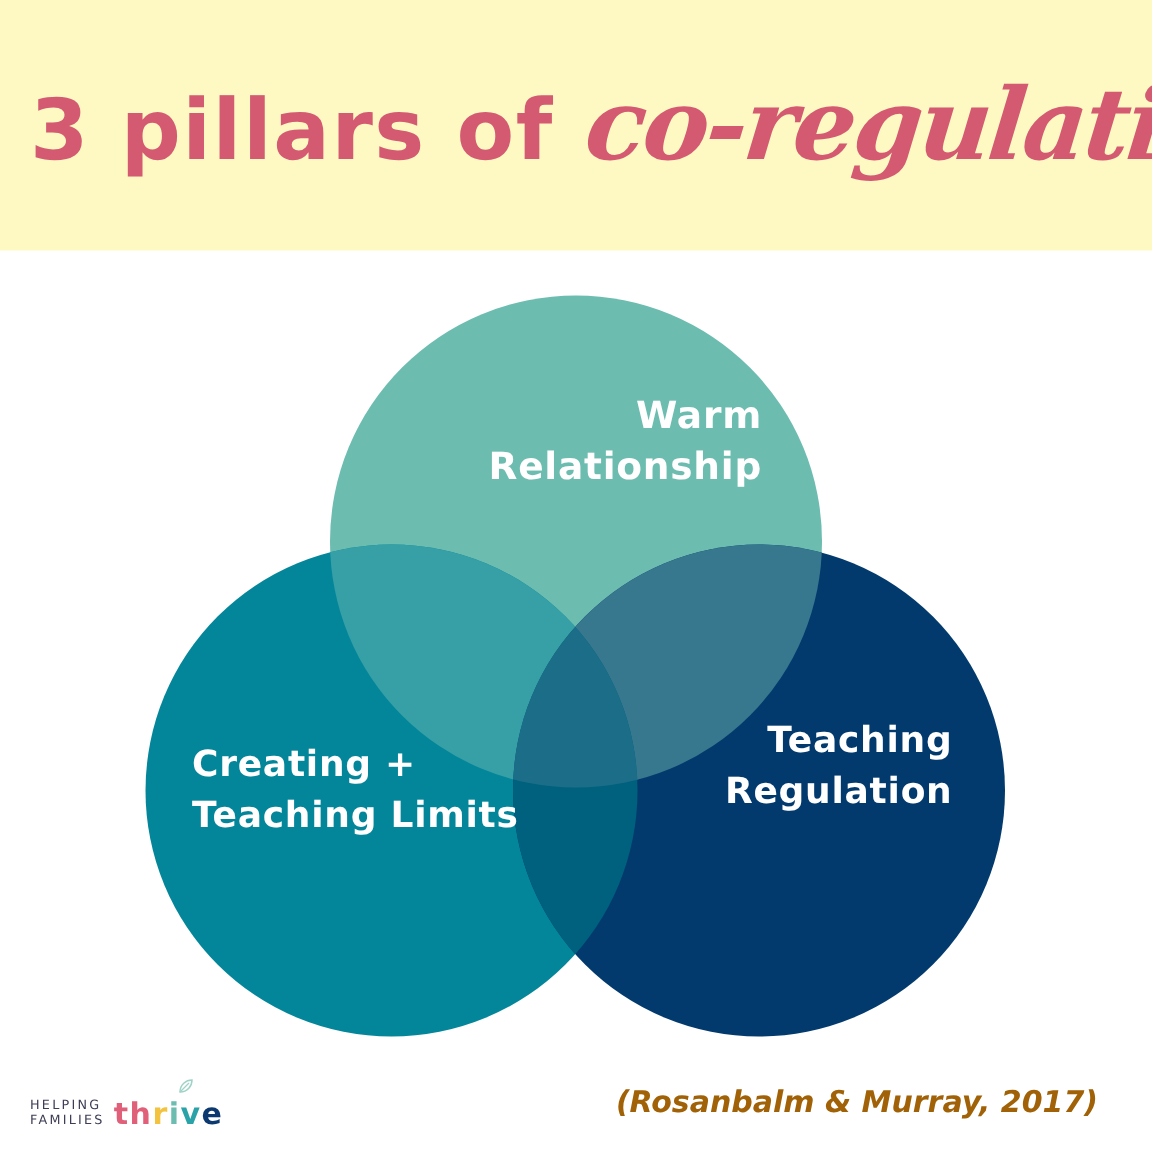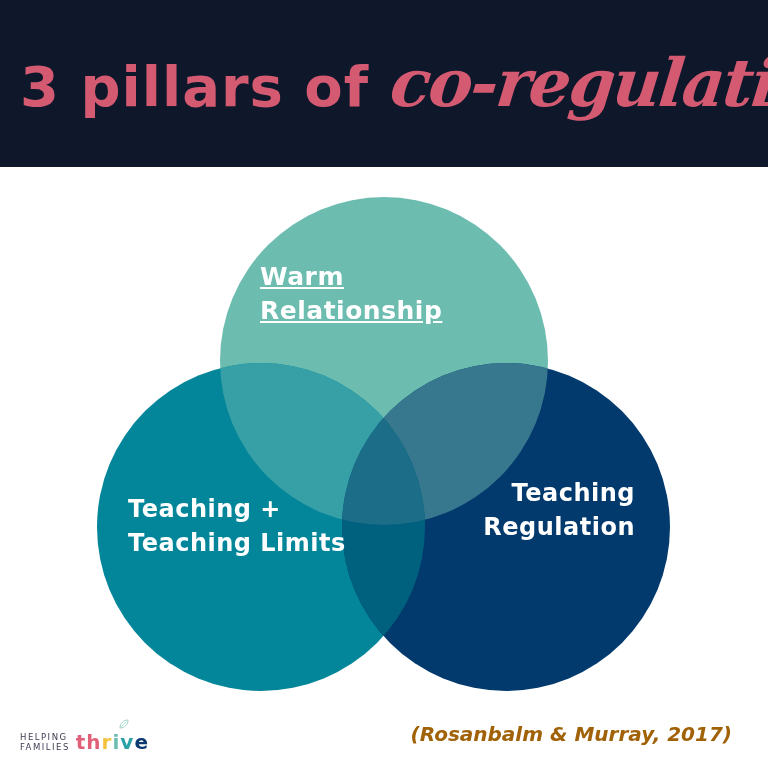--- a/index.html
+++ b/index.html
@@ -4,42 +4,42 @@
   <style>
     html, body { margin: 0; padding: 0; }
     body {
       width: 768px; height: 768px; overflow: hidden;
       background: #ffffff;
       font-family: "DejaVu Sans", sans-serif;
       position: relative;
     }
     .header {
       position: absolute; left: 0; top: 0; width: 768px; height: 167px;
-      background: #0f172a;
+      background: #fef9c3;
     }
     .title {
       position: absolute; left: 20px; top: 44px; height: 110px;
       display: flex; align-items: baseline; white-space: nowrap;
     }
     .title-plain {
       font-family: "DejaVu Sans", sans-serif;
       font-weight: bold; font-size: 56px; color: #d45a72; letter-spacing: 1px;
     }
     .title-script {
       font-family: "DejaVu Serif", serif; font-style: italic; font-weight: bold;
       font-size: 66px; color: #d45a72; margin-left: 22px; letter-spacing: -2px;
       transform: skewX(-6deg);
     }
     .venn { position: absolute; left: 0; top: 0; width: 768px; height: 768px; }
     .label {
       position: absolute; color: #ffffff; font-family: "DejaVu Sans", sans-serif;
       font-weight: bold; font-size: 25px; line-height: 34px; letter-spacing: 0.5px;
     }
     .label span { display: block; }
-    .label-top { left: 260px; top: 260px; width: 248px; text-align: left; text-decoration: underline; }
+    .label-top { left: 260px; top: 260px; width: 248px; text-align: right; }
     .label-left { left: 128px; top: 492px; width: 260px; text-align: left; font-size: 24px; }
     .label-right { left: 420px; top: 476px; width: 215px; text-align: right; font-size: 24px; }
     .logo {
       position: absolute; left: 20px; top: 726px; height: 32px;
       display: flex; align-items: center;
     }
     .logo-small {
       font-family: "DejaVu Sans", sans-serif; font-size: 8.5px; line-height: 10px;
       color: #3d3d55; letter-spacing: 1.5px; margin-right: 6px;
     }
@@ -89,21 +89,21 @@
       <circle cx="506" cy="527" r="164" fill="#1c6e88"></circle>
     </g>
   </g>
 </svg>
 
 <div class="label label-top">
   <span>Warm</span>
   <span>Relationship</span>
 </div>
 <div class="label label-left">
-  <span>Teaching +</span>
+  <span>Creating +</span>
   <span>Teaching Limits</span>
 </div>
 <div class="label label-right">
   <span>Teaching</span>
   <span>Regulation</span>
 </div>
 
 <div class="logo">
   <div class="logo-small">
     <span>HELPING</span>

